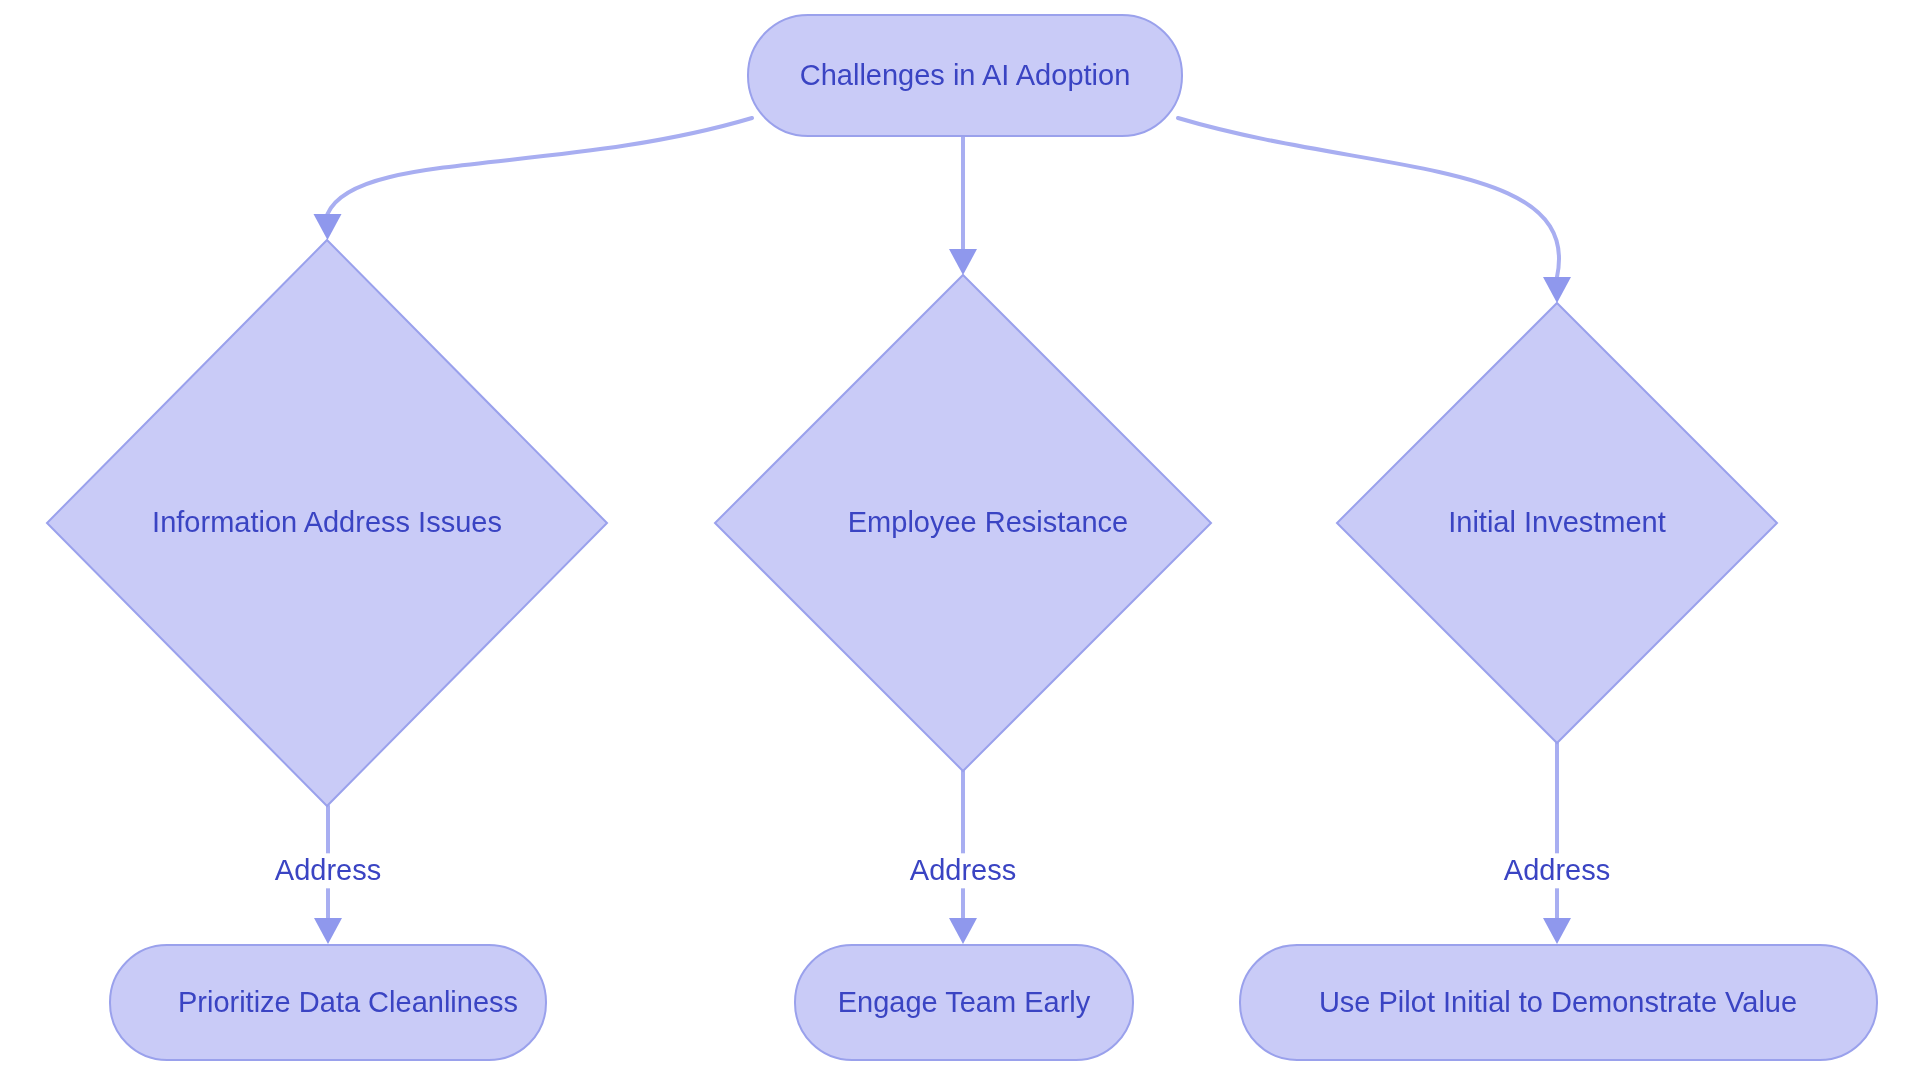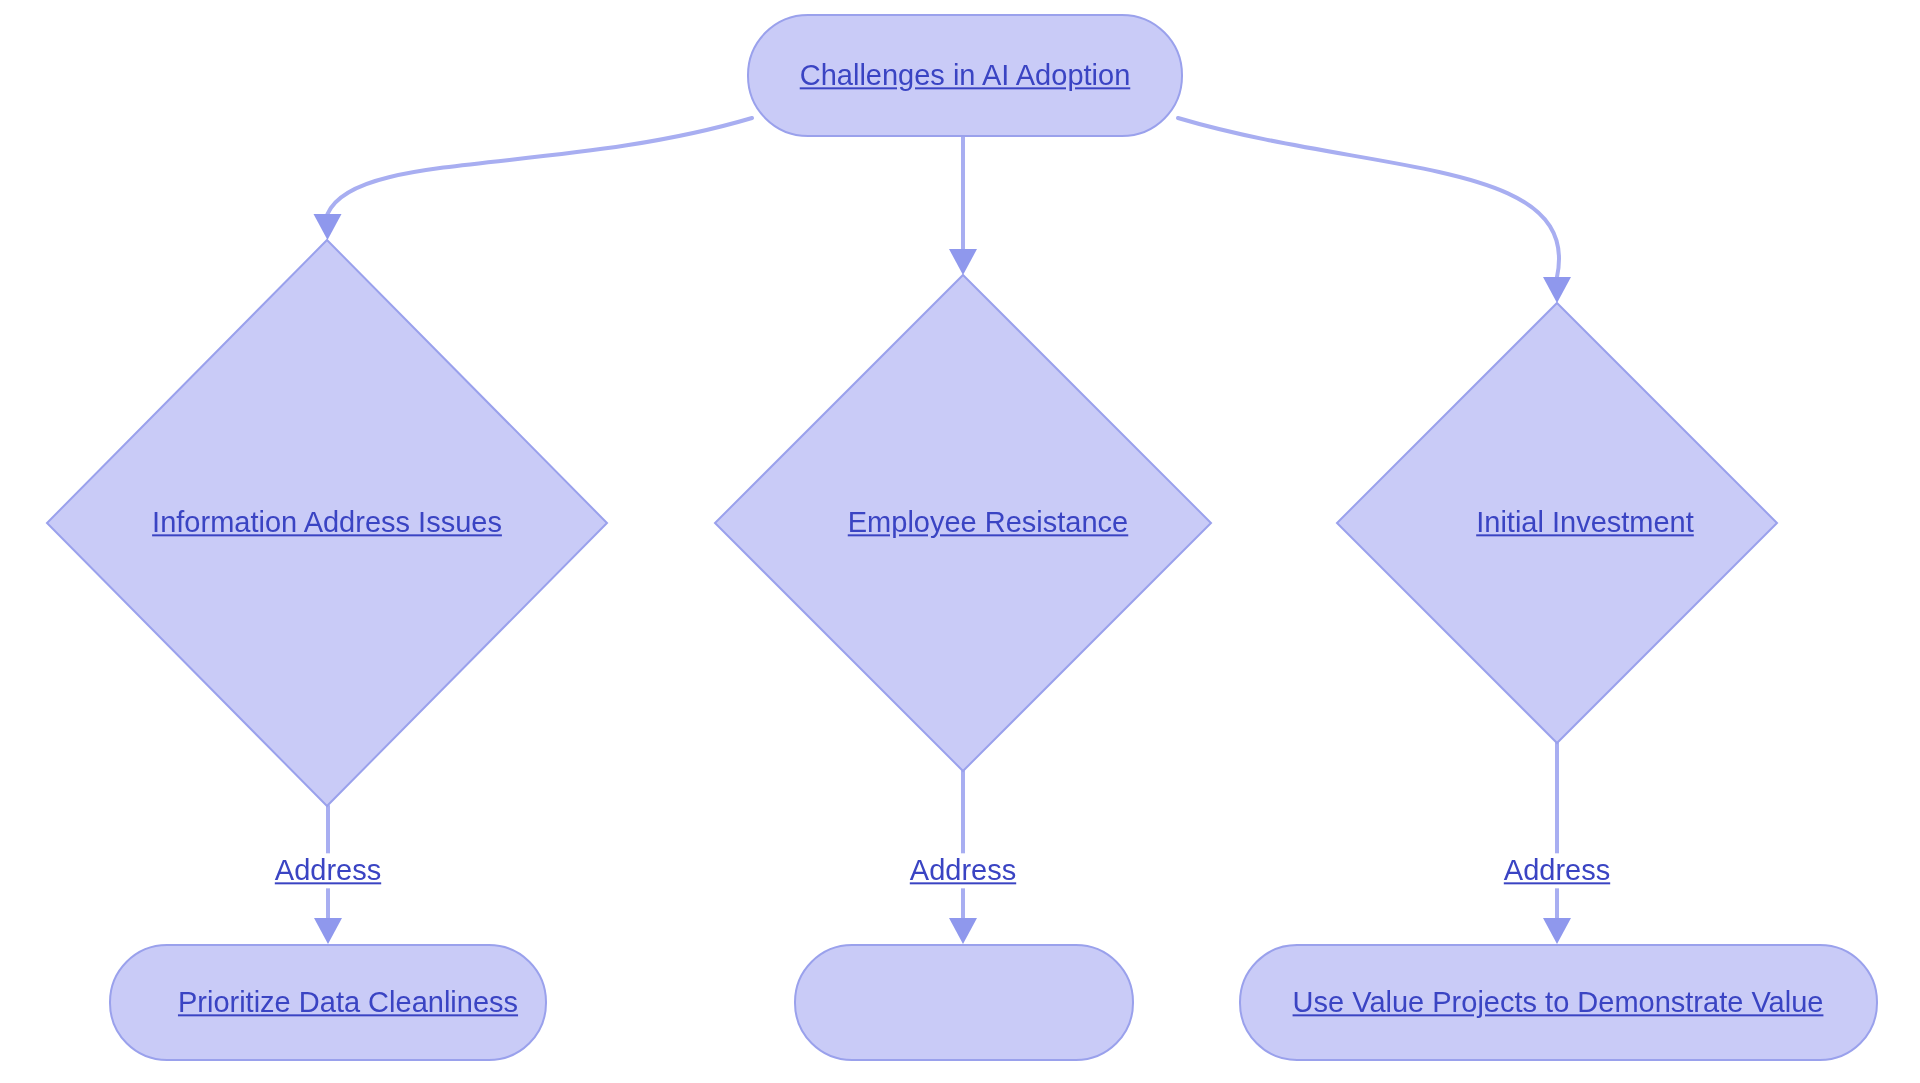--- a/index.html
+++ b/index.html
@@ -36,21 +36,20 @@
     stroke:none;
   }
   .label{
     position:absolute;
     transform:translate(-50%,-50%);
     color:var(--text);
     font-size:29px;
     line-height:1.15;
     text-align:left;
     white-space:nowrap;
-    text-decoration:underline;
   }
   .edge-label{
     background:var(--background);
     padding:1px 10px;
   }
 </style>
 </head>
 <body>
 
 <div class="canvas">
@@ -91,22 +90,23 @@
 
     <rect class="node-shape" x="110" y="945" width="436" height="115" rx="57" ry="57"></rect>
     <rect class="node-shape" x="795" y="945" width="338" height="115" rx="57" ry="57"></rect>
     <rect class="node-shape" x="1240" y="945" width="637" height="115" rx="57" ry="57"></rect>
   </svg>
 
   <div class="label" style="left:965px; top:76px;">Challenges in AI Adoption</div>
 
   <div class="label" style="left:327px; top:523px;">Information Address Issues</div>
   <div class="label" style="left:963px; top:523px;margin-left:25px;">Employee Resistance</div>
-  <div class="label" style="left:1557px; top:523px;margin-left:28px;">Initial Investment</div>
+  <div class="label" style="left:1557px; top:523px;">Initial Investment</div>
 
   <div class="label edge-label" style="left:328px; top:871px;">Address</div>
   <div class="label edge-label" style="left:963px; top:871px;">Address</div>
   <div class="label edge-label" style="left:1557px; top:871px;">Address</div>
 
   <div class="label" style="left:328px; top:1003px;margin-left:20px;">Prioritize Data Cleanliness</div>
-  <div class="label" style="left:1558px; top:1003px;">Use Value Projects to Demonstrate Value</div>
+  <div class="label" style="left:964px; top:1003px;">Engage Team Early</div>
+  <div class="label" style="left:1558px; top:1003px;">Use Pilot Initial to Demonstrate Value</div>
 
 </div>
 
 </body></html>

